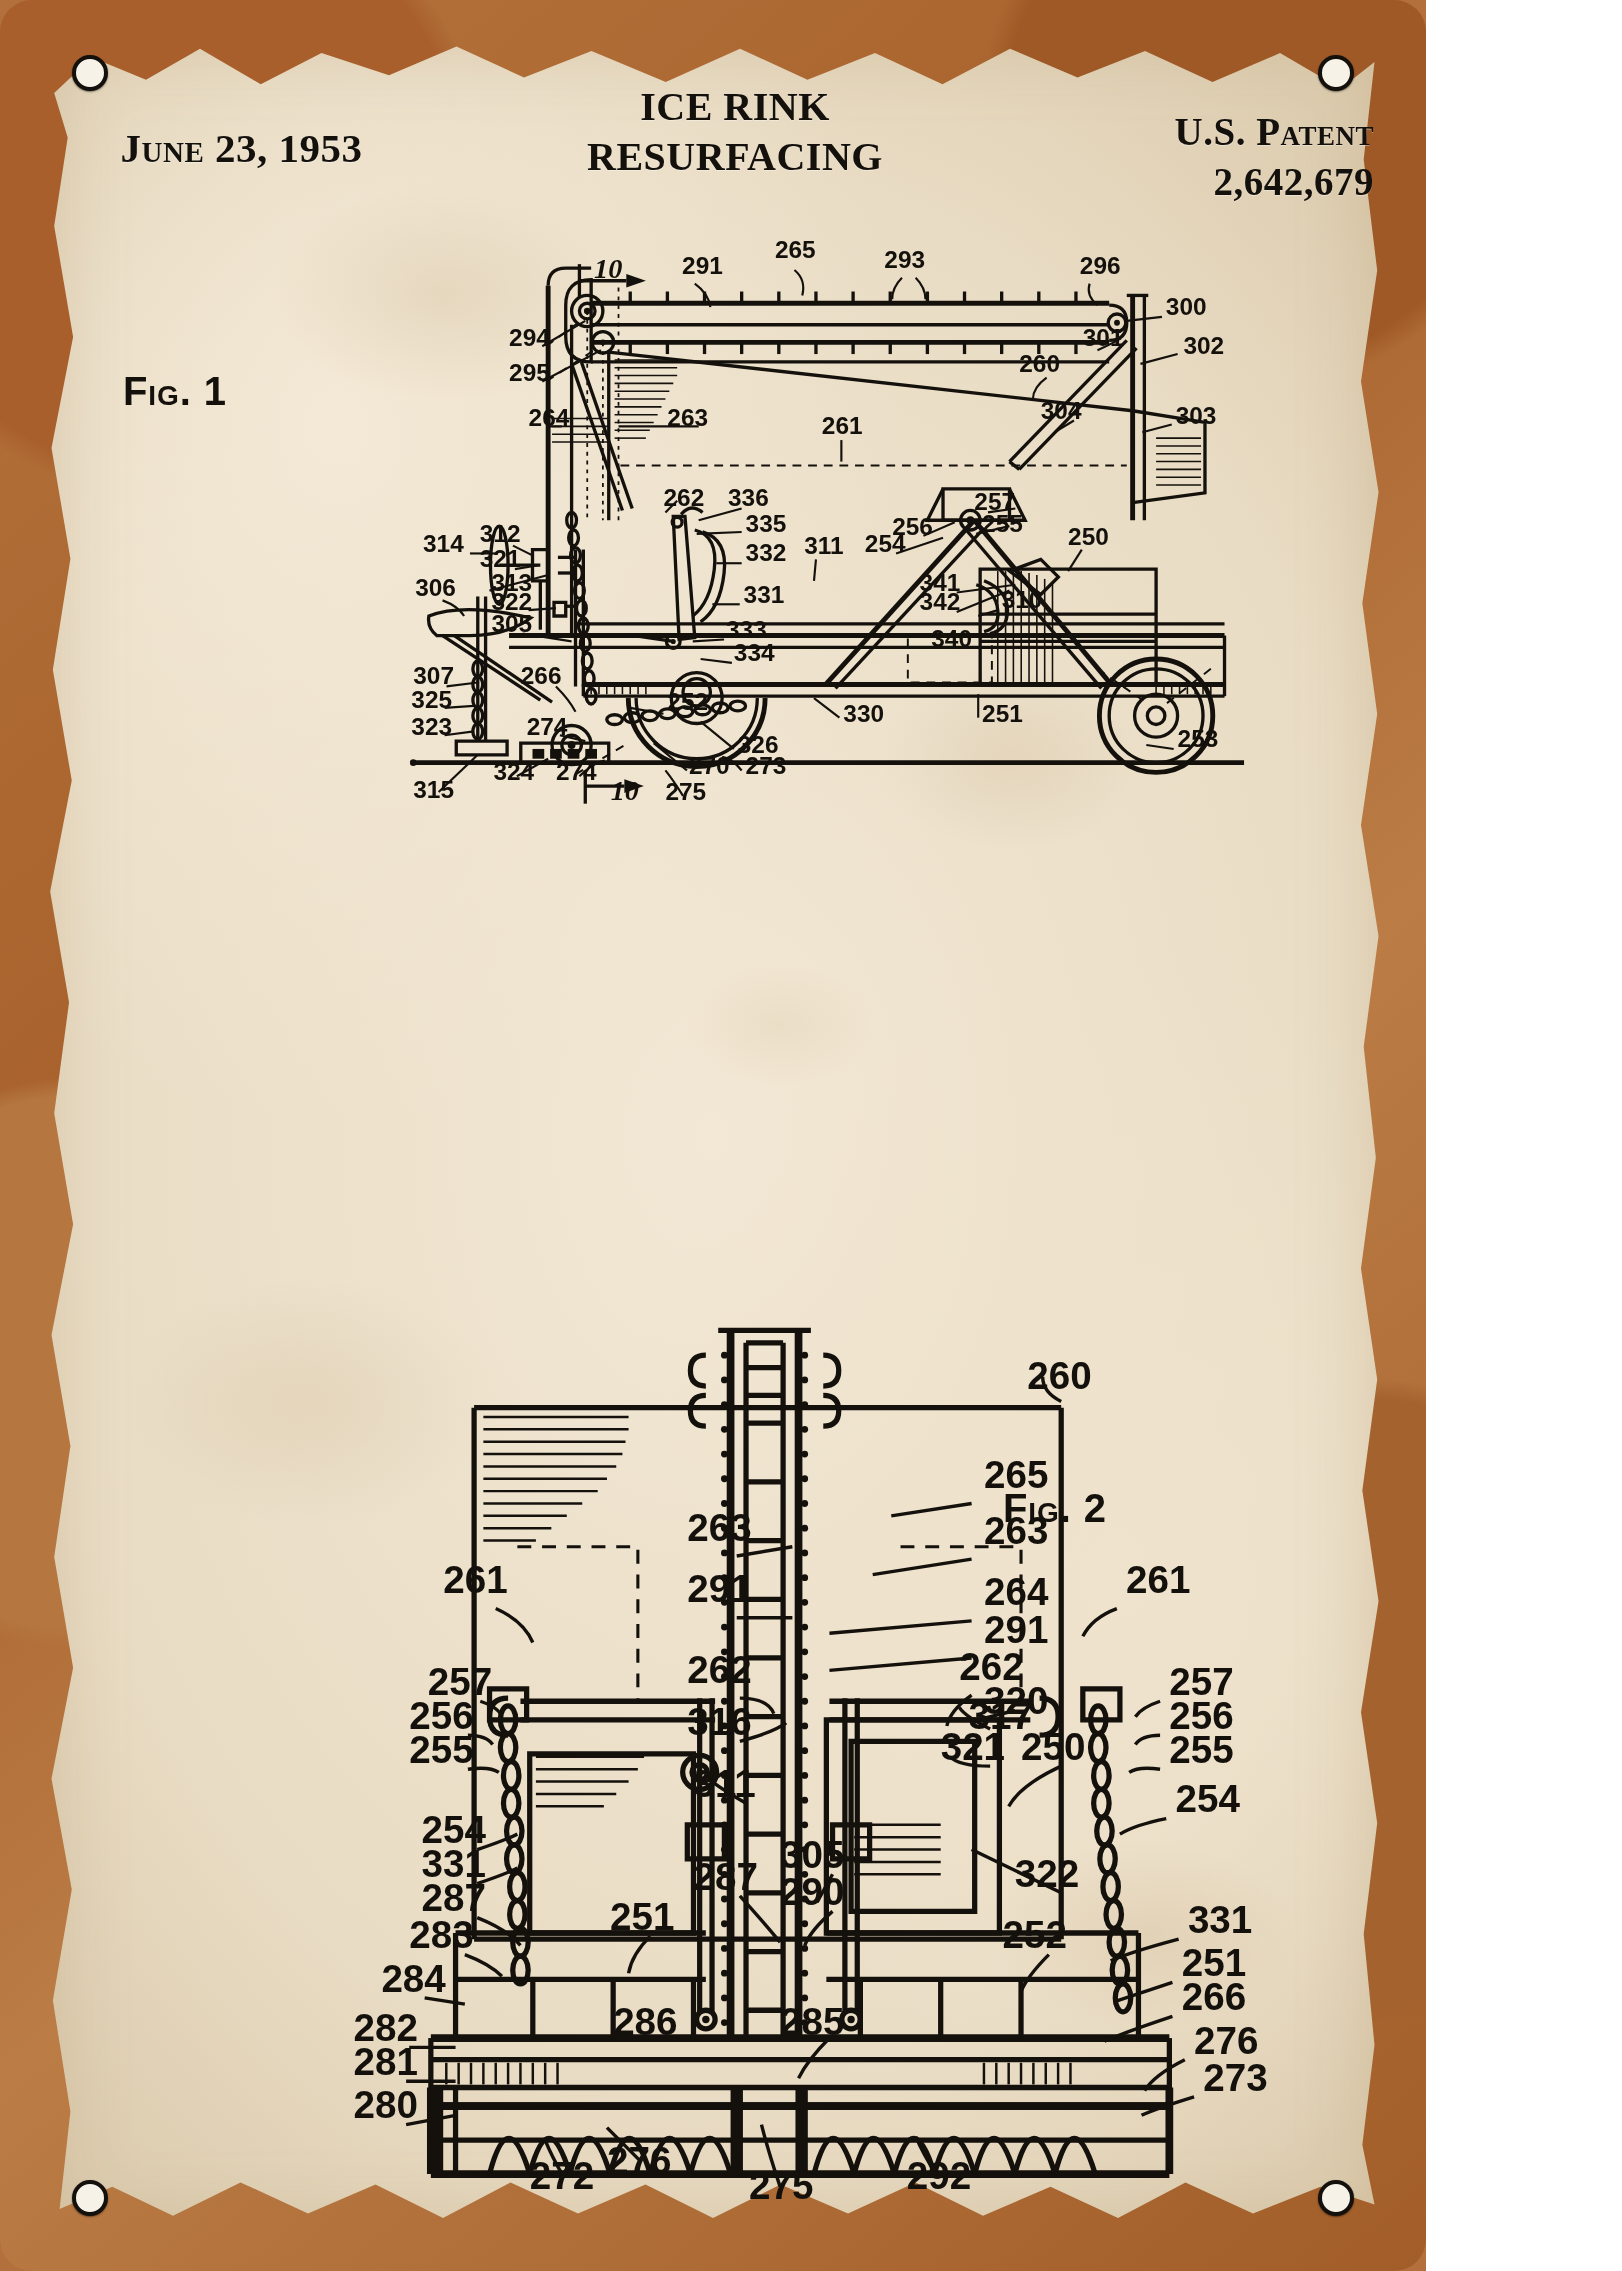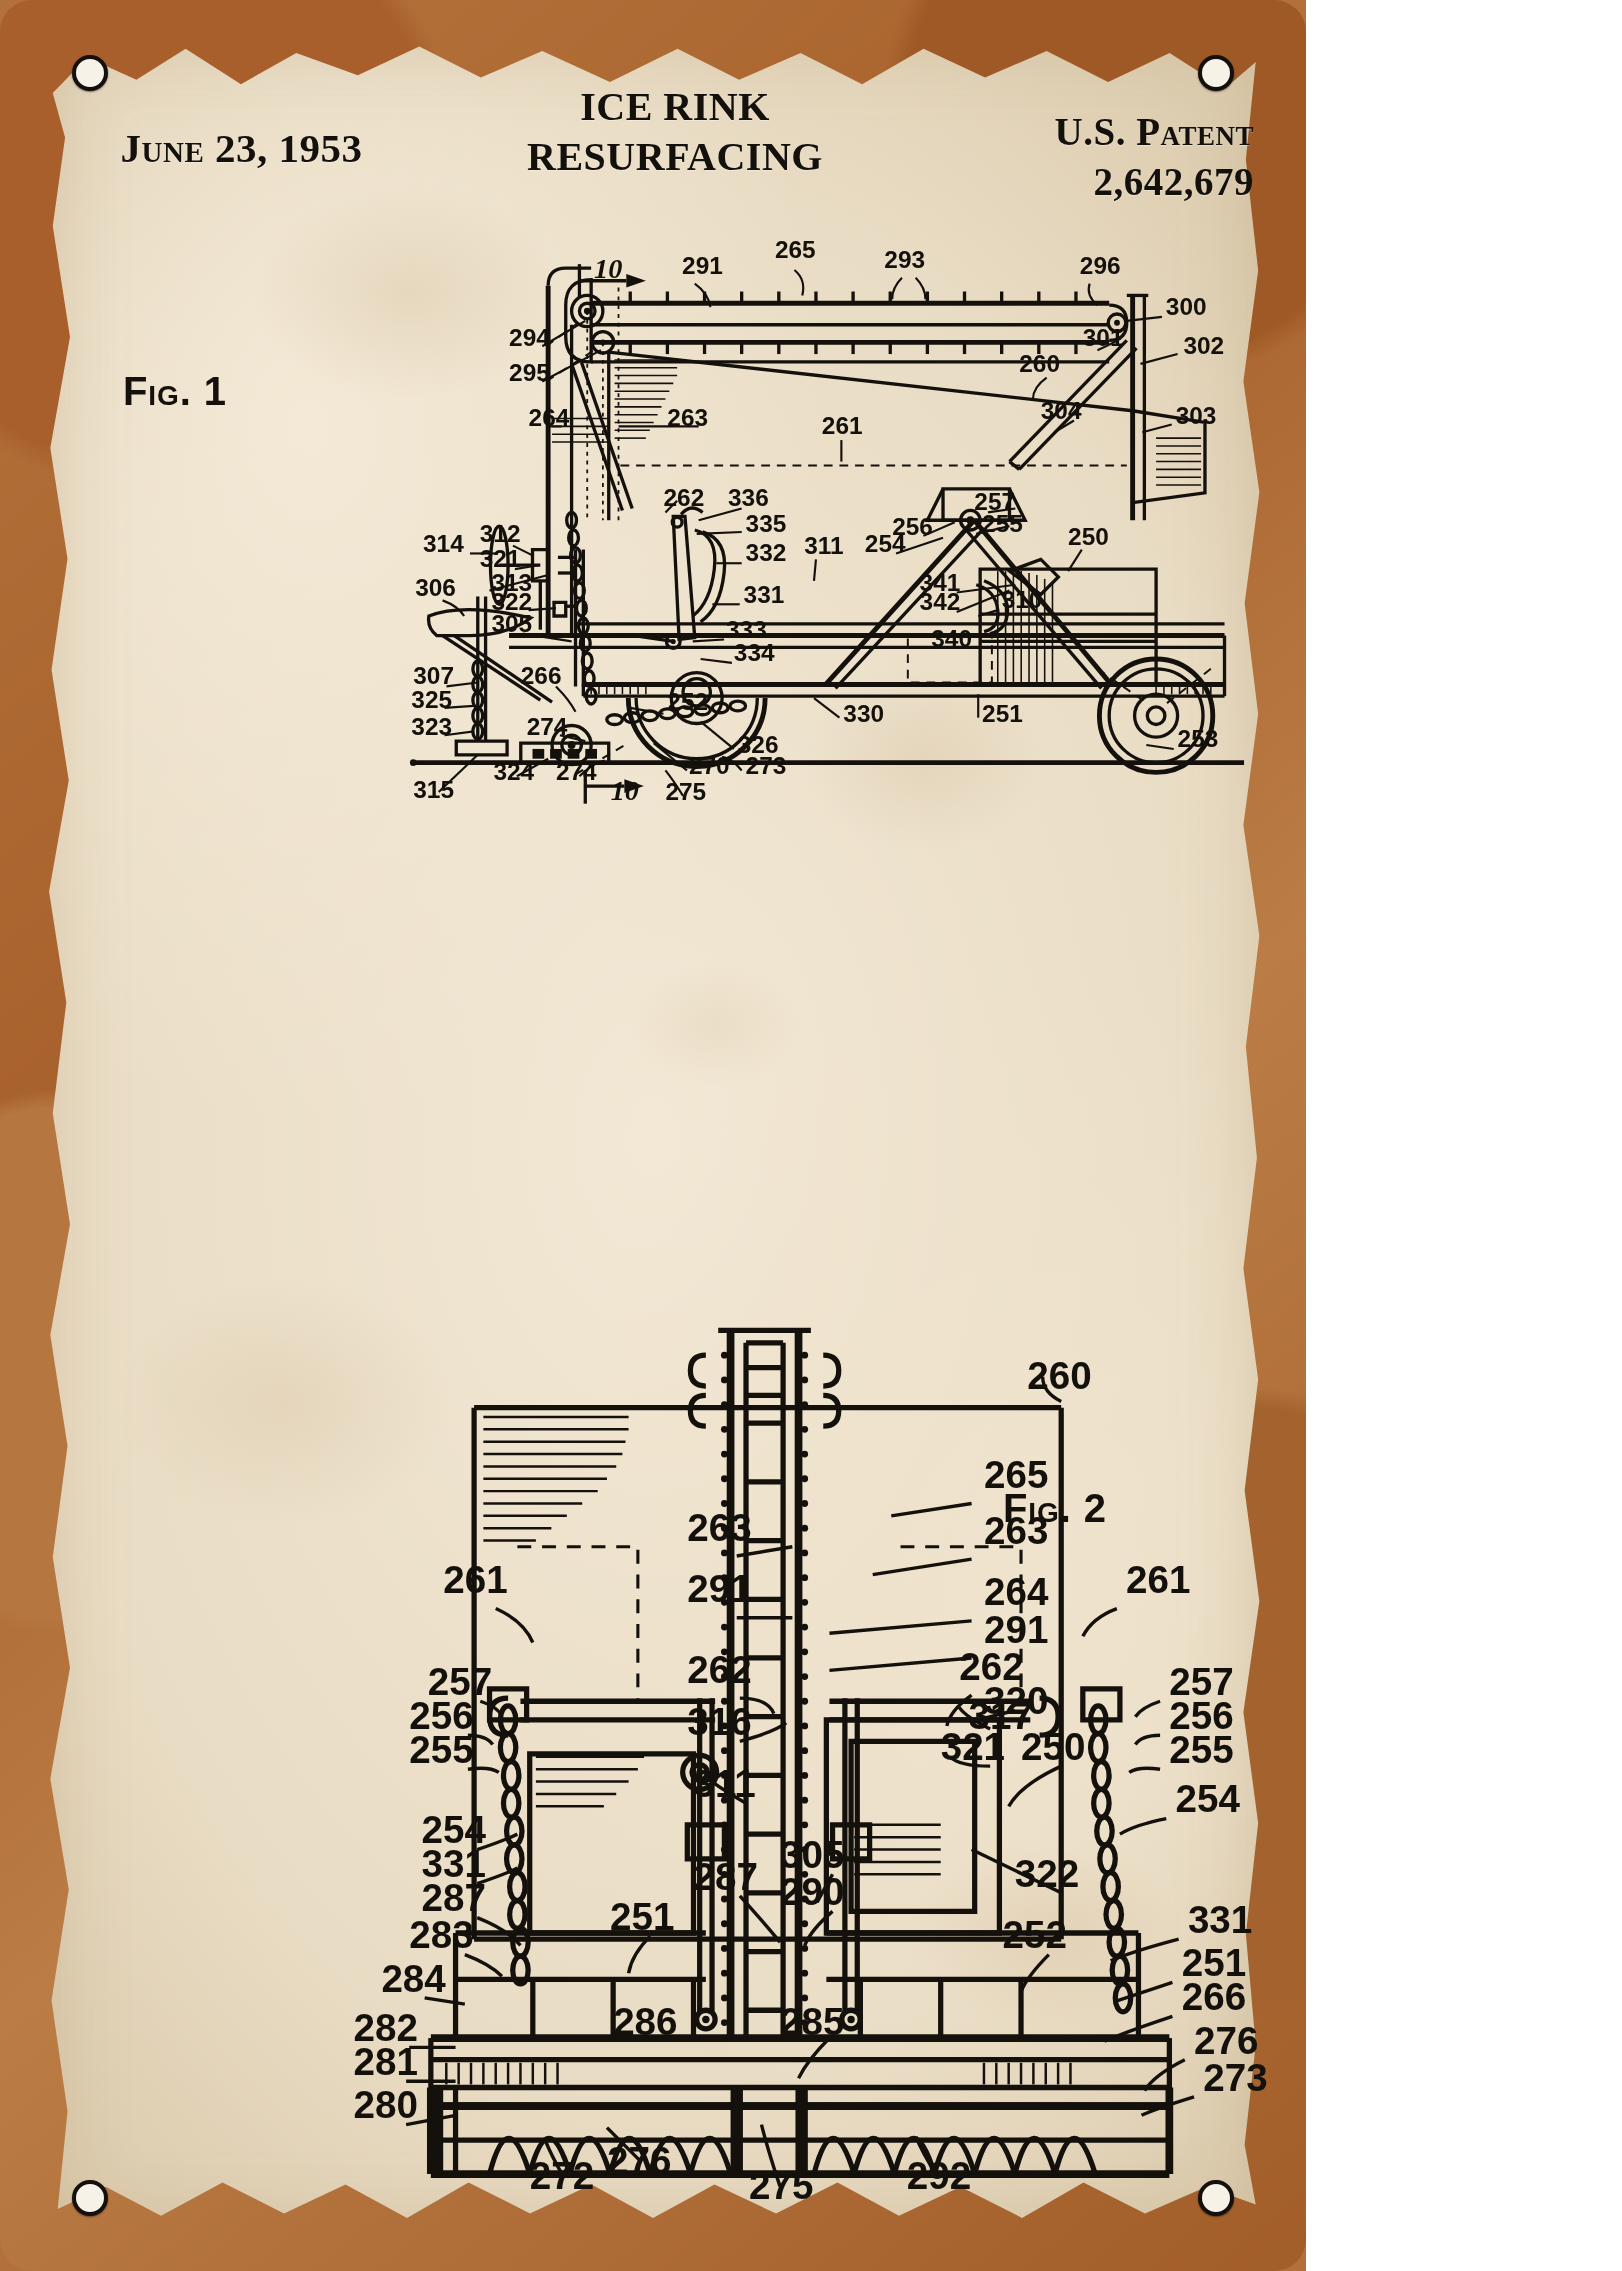--- a/index.html
+++ b/index.html
@@ -1,20 +1,20 @@
 <!DOCTYPE html>
 <html style="font-size:15px"><head>
 <meta charset="utf-8">
 <style>
   html,body{margin:0;padding:0;background:#fff;}
   body{font-family:"Liberation Serif",serif;}
 
   #sign{
     position:relative;
-    width:1306px;height:2271px;
+    width:1426px;height:2271px;
     overflow:hidden;
     background:#b4703c;
   }
 
   
   #rust{
     position:absolute;inset:0;
     background:
       radial-gradient(circle at 12% 8%, #a85f2c 0 12%, rgba(168,95,44,0) 13%),
       radial-gradient(circle at 88% 5%, #9e5926 0 10%, rgba(158,89,38,0) 11%),

